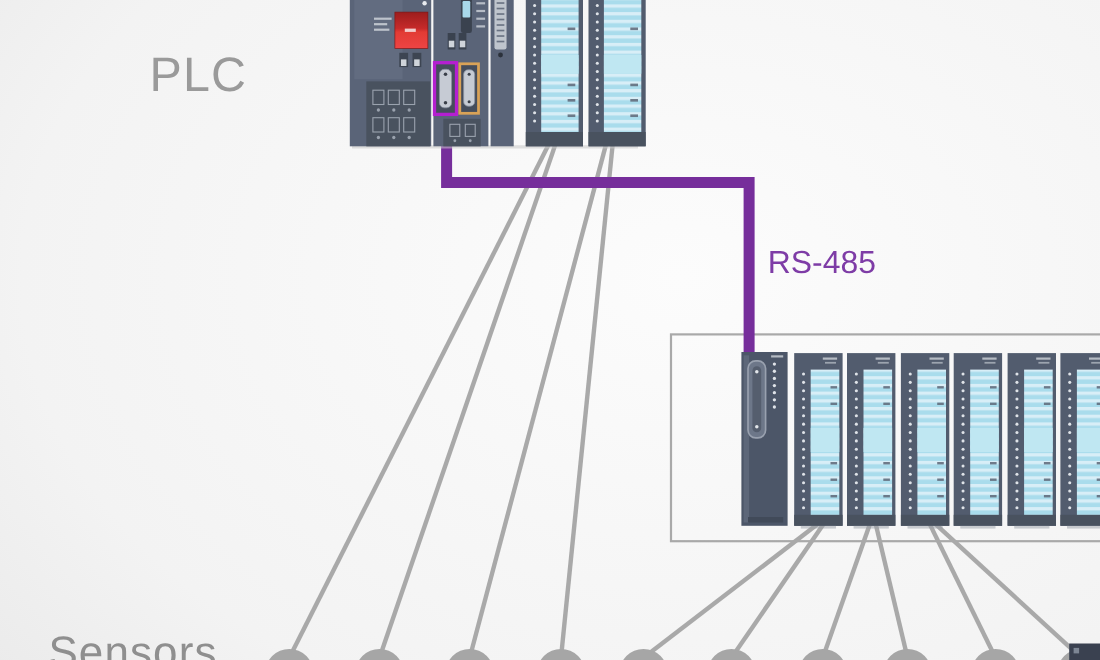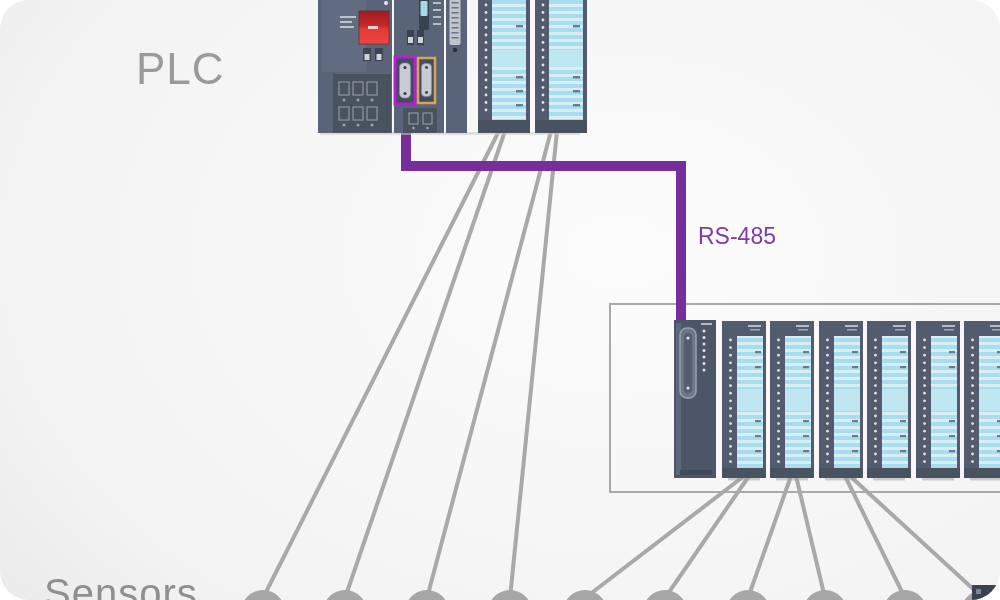--- a/index.html
+++ b/index.html
@@ -10,26 +10,25 @@
     --connector-gray:#a9a9a9;
     --sensor-node-gray:#a6a6a6;
   }
   *{margin:0;padding:0;box-sizing:border-box;}
   html,body{width:1000px;height:600px;overflow:hidden;}
   body{font-family:"Liberation Sans",sans-serif;}
   .stage{
     position:relative;width:1000px;height:600px;overflow:hidden;
     background:
       radial-gradient(1250px 880px at 62% 42%, #fcfcfc 0%, #f3f3f3 48%, #e4e4e4 78%, #d2d2d2 100%);
-    border-radius: 29px;
   }
   .stage svg{position:absolute;left:0;top:0;}
   .diagram-label{position:absolute;white-space:nowrap;}
   .plc-label{left:136px;top:44px;font-size:44px;letter-spacing:1px;color:var(--label-gray);font-weight:400;}
-  .bus-label{left:698px;top:223px;font-size:23px;color:var(--bus-label-purple);font-weight:400;}
+  .bus-label{left:698px;top:223px;font-size:29px;color:var(--bus-label-purple);font-weight:400;}
   .sensors-label{left:44px;top:571px;font-size:40px;letter-spacing:1px;color:var(--sensors-gray);font-weight:400;}
 </style>
 </head>
 <body>
 
 <div class="stage">
 
   <svg width="1000" height="600" viewBox="0 0 1000 600">
     <defs>
       <pattern id="hstripes" width="40" height="7" patternUnits="userSpaceOnUse">

